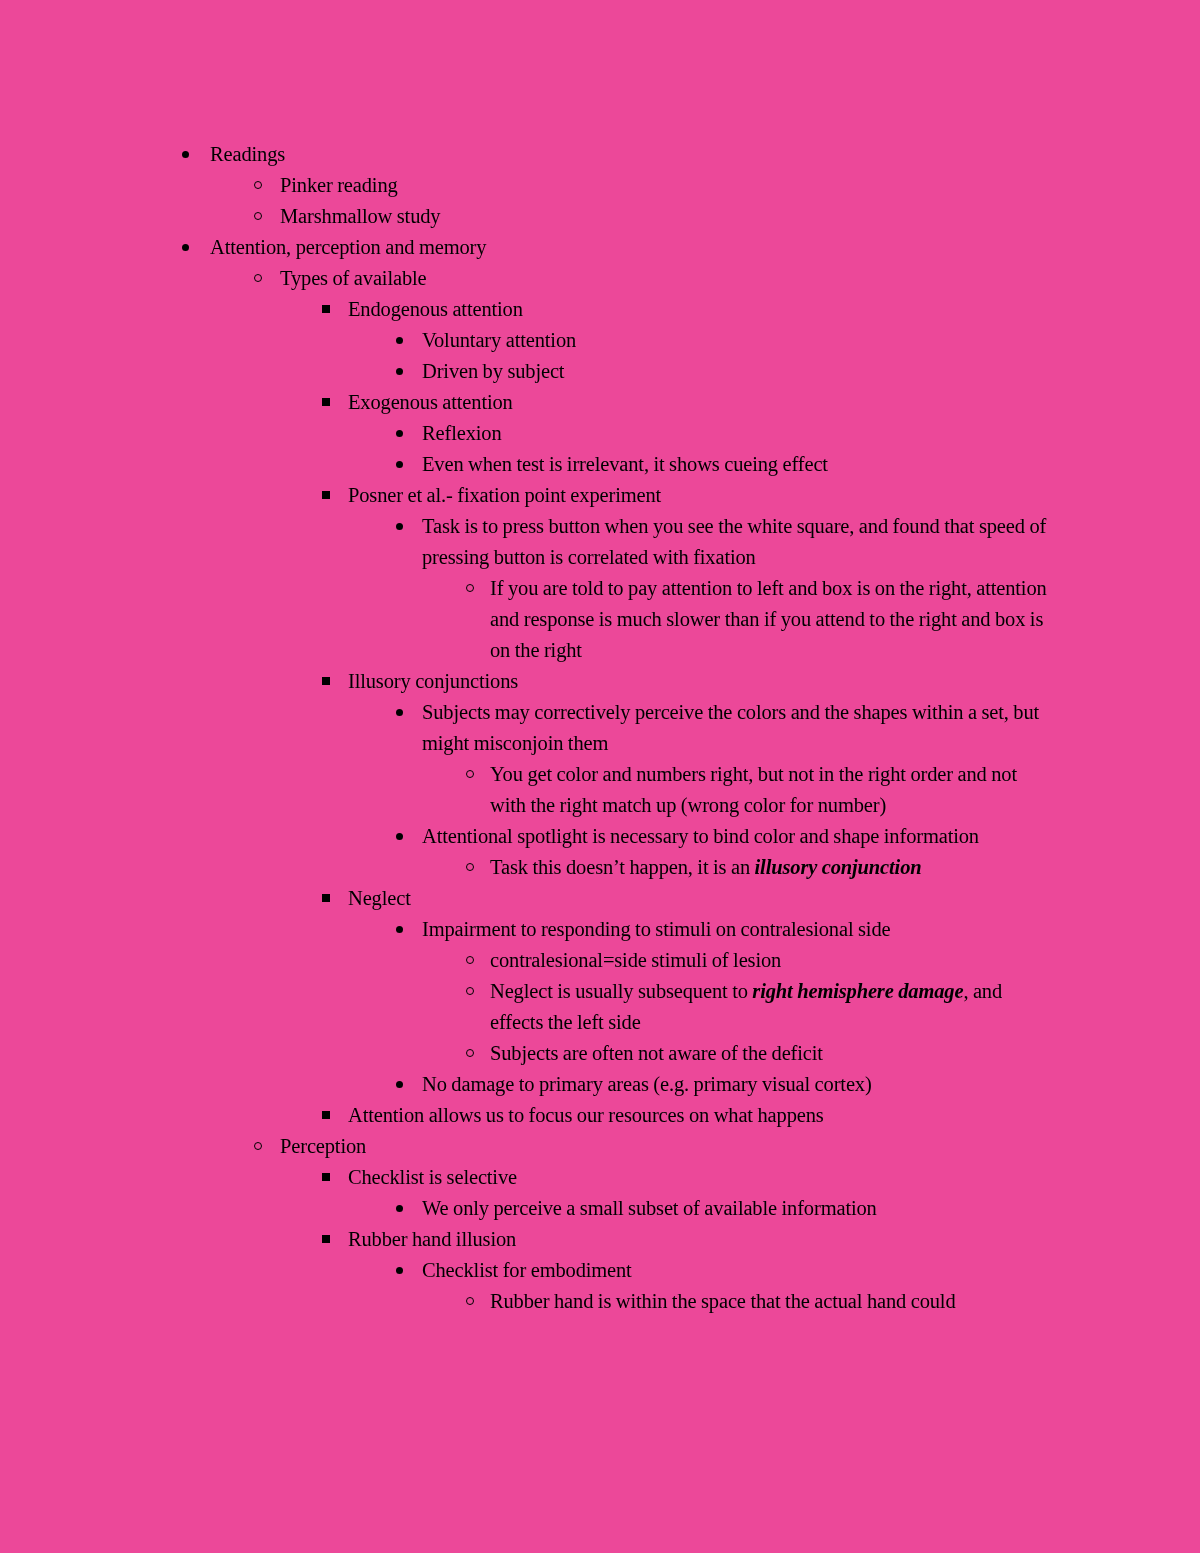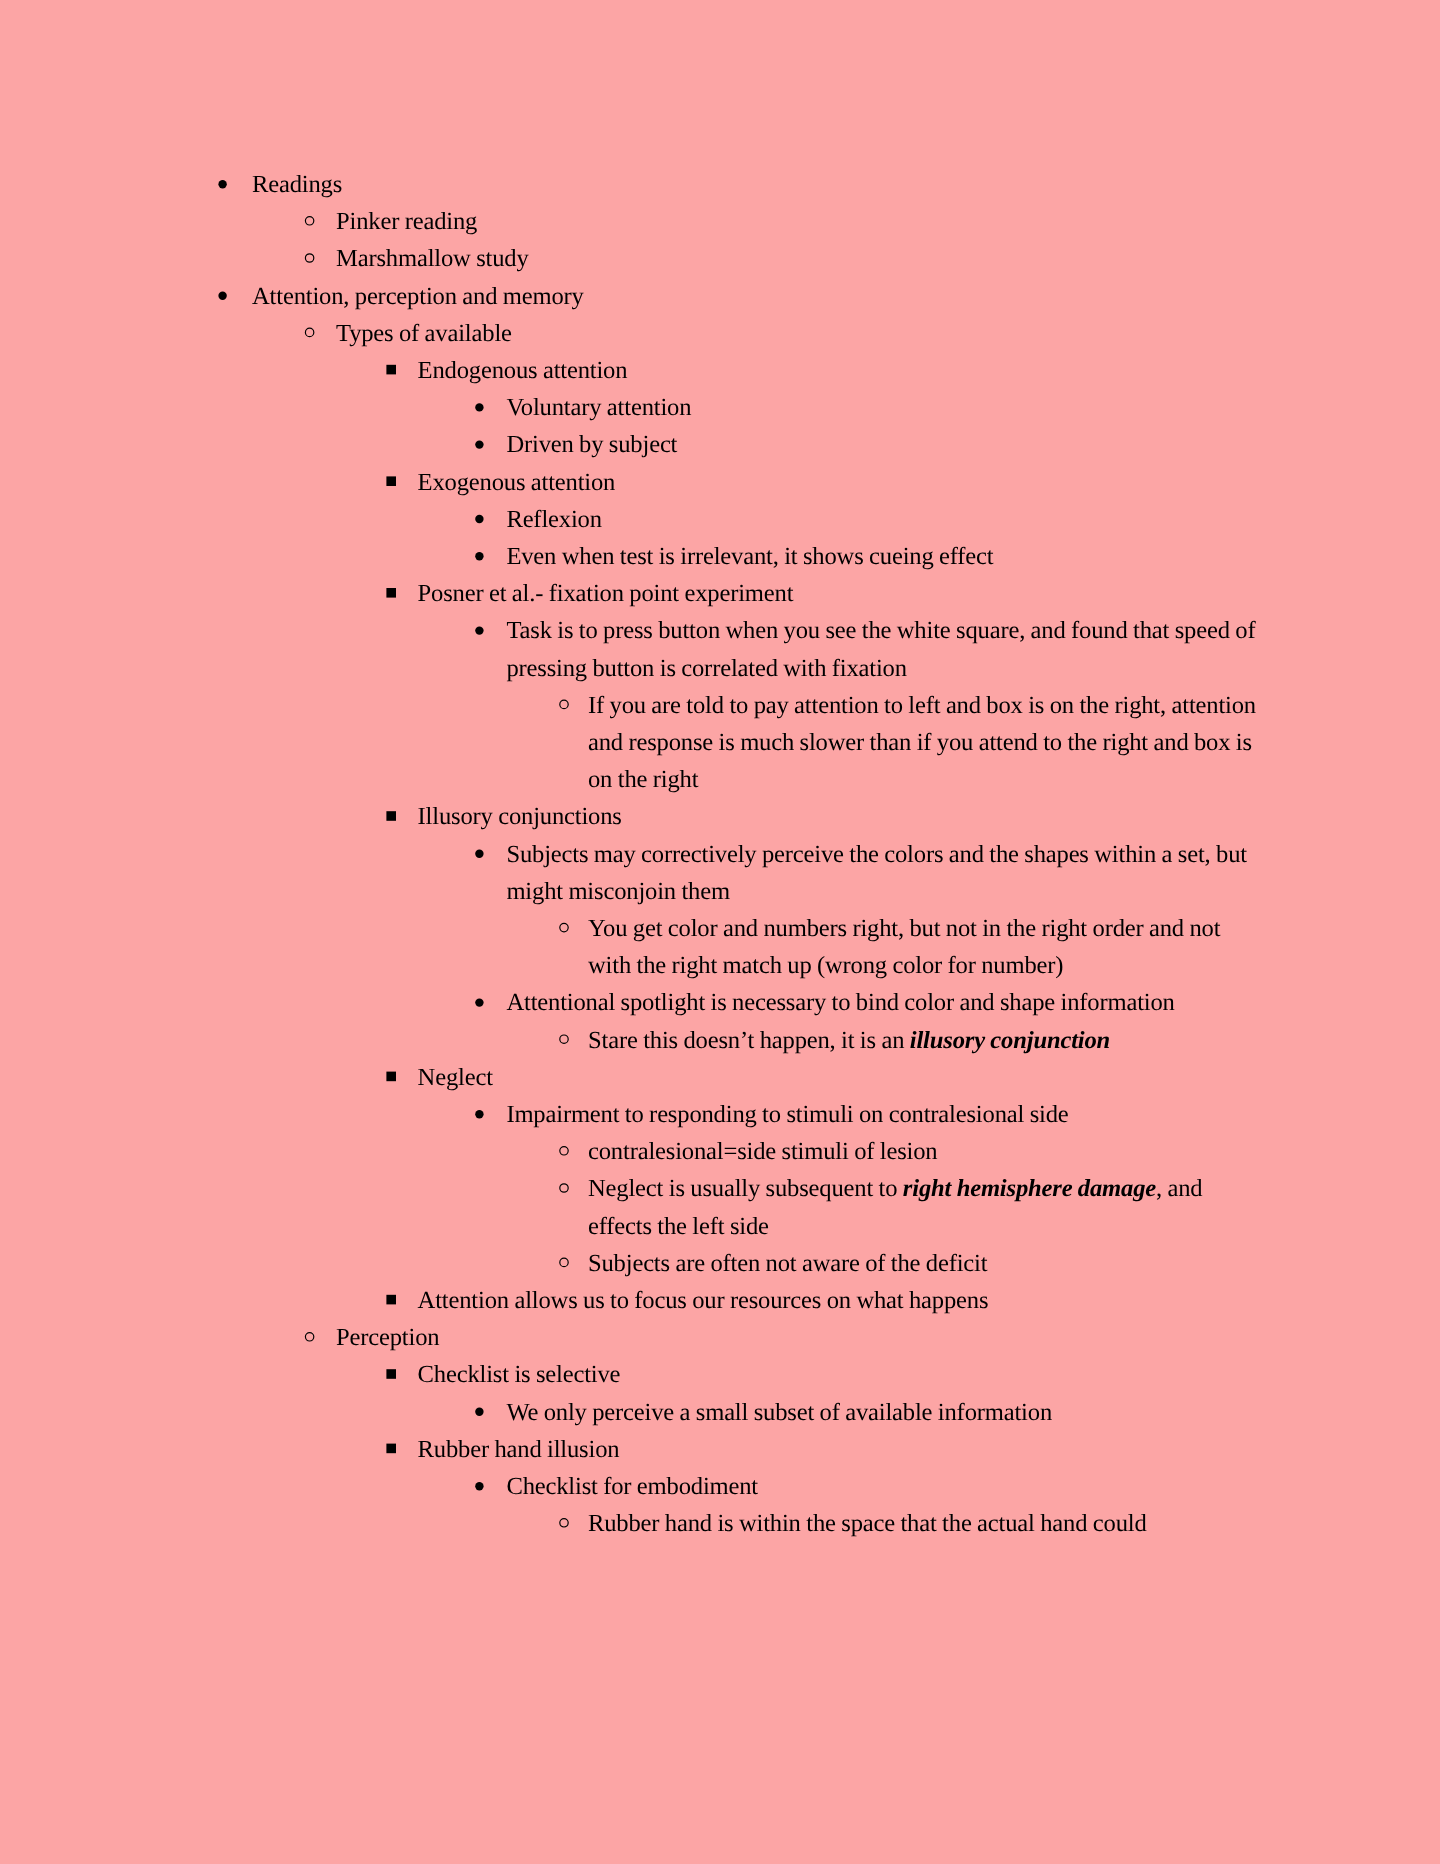--- a/index.html
+++ b/index.html
@@ -5,21 +5,21 @@
 <style>
   html, body {
     margin: 0;
     padding: 0;
     background: #ffffff;
   }
   .page {
     position: relative;
     width: 1200px;
     height: 1553px;
-    background: #fca5a5;
+    background: #ec4899;
     overflow: hidden;
     font-family: "Liberation Serif", "DejaVu Serif", serif;
     color: #000000;
   }
   .content {
     position: absolute;
     top: 139px;
     left: 180px;
     width: 880px;
   }
@@ -166,41 +166,45 @@
       <div class="row lvl5">
         <span class="marker"><span class="mk mk-circle"></span></span>
         <span class="txt"><span>You get color and numbers right, but not in the right order and not with the right match up (wrong color for number)</span></span>
       </div>
       <div class="row lvl4">
         <span class="marker"><span class="mk mk-disc"></span></span>
         <span class="txt"><span>Attentional spotlight is necessary to bind color and shape information</span></span>
       </div>
       <div class="row lvl5">
         <span class="marker"><span class="mk mk-circle"></span></span>
-        <span class="txt"><span>Stare this doesn’t happen, it is an </span><b>illusory conjunction</b></span>
+        <span class="txt"><span>Task this doesn’t happen, it is an </span><b>illusory conjunction</b></span>
       </div>
       <div class="row lvl3">
         <span class="marker"><span class="mk mk-square"></span></span>
         <span class="txt"><span>Neglect</span></span>
       </div>
       <div class="row lvl4">
         <span class="marker"><span class="mk mk-disc"></span></span>
         <span class="txt"><span>Impairment to responding to stimuli on contralesional side</span></span>
       </div>
       <div class="row lvl5">
         <span class="marker"><span class="mk mk-circle"></span></span>
         <span class="txt"><span>contralesional=side stimuli of lesion</span></span>
       </div>
       <div class="row lvl5">
         <span class="marker"><span class="mk mk-circle"></span></span>
         <span class="txt"><span>Neglect is usually subsequent to </span><b>right hemisphere damage</b><span>, and effects the left side</span></span>
       </div>
       <div class="row lvl5">
         <span class="marker"><span class="mk mk-circle"></span></span>
         <span class="txt"><span>Subjects are often not aware of the deficit</span></span>
+      </div>
+      <div class="row lvl4">
+        <span class="marker"><span class="mk mk-disc"></span></span>
+        <span class="txt"><span>No damage to primary areas (e.g. primary visual cortex)</span></span>
       </div>
       <div class="row lvl3">
         <span class="marker"><span class="mk mk-square"></span></span>
         <span class="txt"><span>Attention allows us to focus our resources on what happens</span></span>
       </div>
       <div class="row lvl2">
         <span class="marker"><span class="mk mk-circle"></span></span>
         <span class="txt"><span>Perception</span></span>
       </div>
       <div class="row lvl3">

